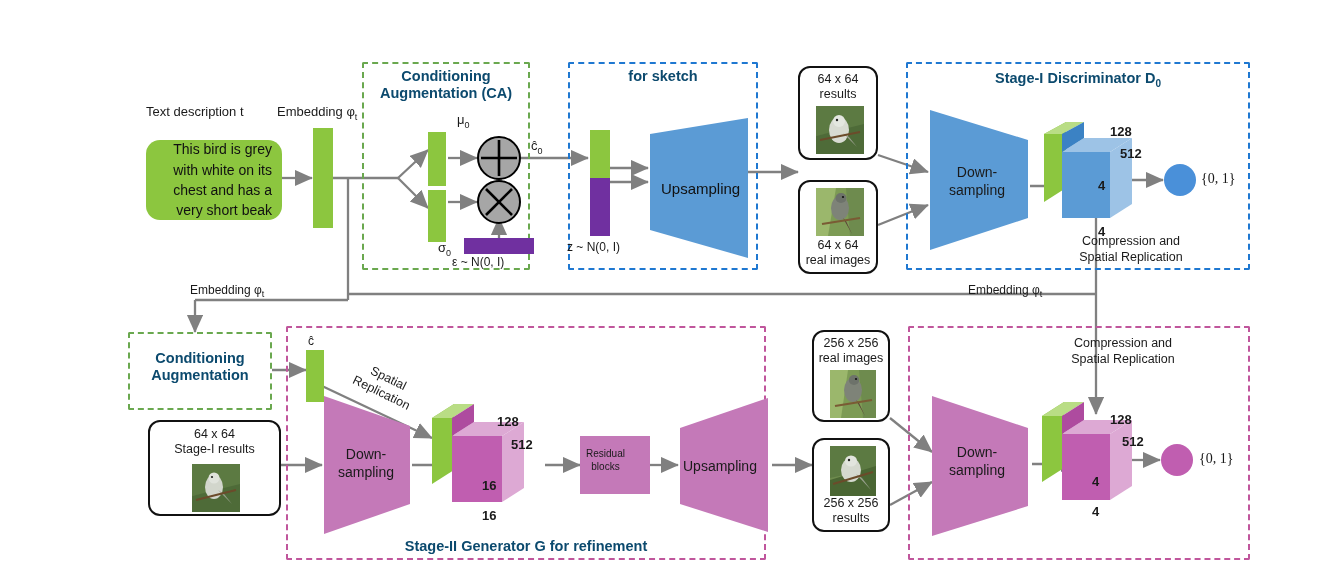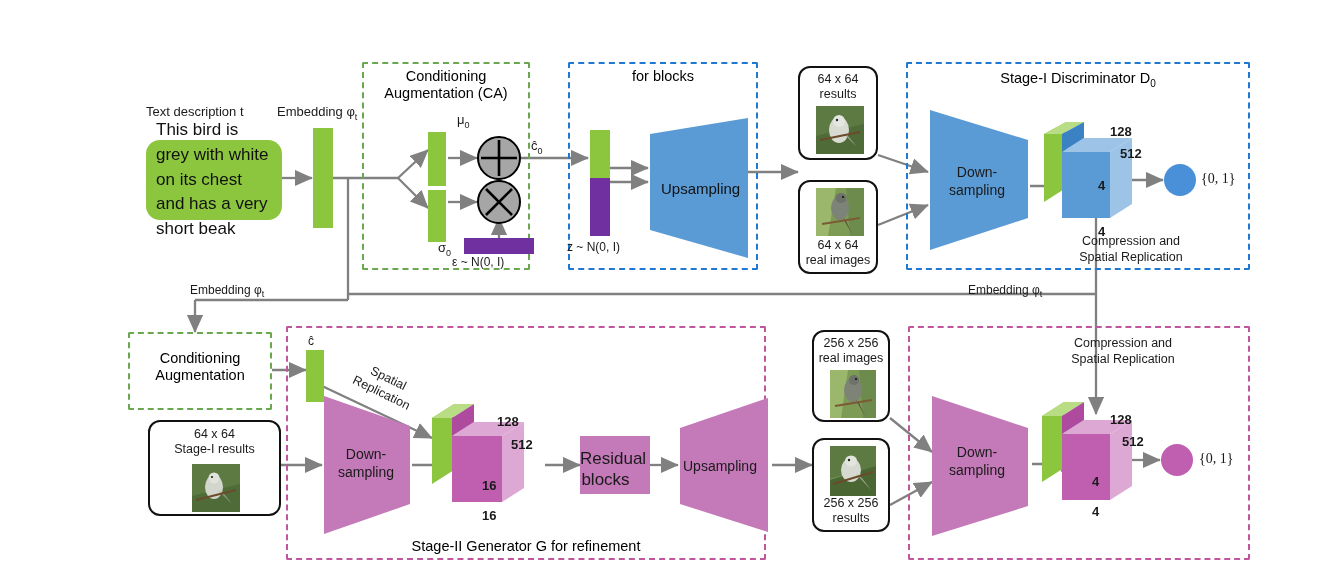--- a/index.html
+++ b/index.html
@@ -8,30 +8,30 @@
   .abs{position:absolute;}
   .lbl{position:absolute;font-size:13px;color:#1a1a1a;white-space:nowrap;line-height:1.25;}
   .lbl.b{font-weight:bold;}
   .ctr{text-align:center;}
 
   
   .grp{position:absolute;border:2.5px dashed #999;border-radius:2px;box-sizing:border-box;}
   .grp.green{border-color:#6AA84F;}
   .grp.blue{border-color:#1F78D1;}
   .grp.pink{border-color:#C0569C;}
-  .grp-title{position:absolute;font-weight:normal;font-size:14.5px;text-align:center;color:#000000;line-height:1.2;white-space:nowrap;}
+  .grp-title{position:absolute;font-weight:bold;font-size:14.5px;text-align:center;color:#0c4a6e;line-height:1.2;white-space:nowrap;}
 
   
   .bar{position:absolute;}
   .green-bar{background:#8CC63F;}
   .purple-bar{background:#7030A0;}
 
   .textbox{position:absolute;background:#8CC63F;border-radius:14px;box-sizing:border-box;
            display:flex;align-items:center;justify-content:center;padding:6px 10px;}
-  .textbox span{font-size:17px;line-height:1.45;color:#111;text-align:left;}
+  .textbox span{font-size:14px;line-height:1.45;color:#111;text-align:right;}
 
   
   .imgbox{position:absolute;border:2.6px solid #111;border-radius:12px;background:#fff;box-sizing:border-box;}
   .imgbox .cap{position:absolute;left:0;right:0;text-align:center;font-size:12.5px;color:#1a1a1a;line-height:1.22;}
   .photo{position:absolute;overflow:hidden;background:#4a6b3a;}
 
   
   .op{position:absolute;border-radius:50%;background:#A6A6A6;border:2.4px solid #000;box-sizing:border-box;}
   .op:before,.op:after{content:"";position:absolute;background:#000;}
 
@@ -171,21 +171,21 @@
   <div class="lbl" style="left:452px;top:255px;font-size:12px;">
     <span>ε ~ N(0, I)</span>
   </div>
 
   <div class="lbl" style="left:531px;top:138px;">
     <span>ĉ</span><sub style="font-size:9px;">0</sub>
   </div>
 
   <div class="grp blue" style="left:568px;top:62px;width:190px;height:208px;"></div>
   <div class="grp-title" style="left:568px;top:68px;width:190px;">
-    <div>for blocks</div>
+    <div>for sketch</div>
   </div>
 
   <div class="bar green-bar" style="left:590px;top:130px;width:20px;height:48px;"></div>
   <div class="bar purple-bar" style="left:590px;top:178px;width:20px;height:58px;"></div>
   <div class="lbl" style="left:567px;top:240px;font-size:12px;">
     <span>z ~ N(0, I)</span>
   </div>
 
   <svg class="abs" style="left:650px;top:118px;width:106px;height:140px;">
     <polygon points="0,16 98,0 98,140 0,112" fill="#5B9BD5"></polygon>
@@ -328,21 +328,21 @@
     <polygon points="20,32 70,32 70,98 20,98" fill="#C05EB0"></polygon>
     <polygon points="70,32 92,18 92,84 70,98" fill="#DDA9D4"></polygon>
     <polygon points="20,14 42,0 42,18 20,32" fill="#AE4B9F"></polygon>
   </svg>
   <div class="lbl b" style="left:497px;top:414px;font-size:13px;"><span>128</span></div>
   <div class="lbl b" style="left:511px;top:437px;font-size:13px;"><span>512</span></div>
   <div class="lbl b" style="left:482px;top:478px;font-size:13px;"><span>16</span></div>
   <div class="lbl b" style="left:482px;top:508px;font-size:13px;"><span>16</span></div>
 
   <div class="abs" style="left:580px;top:436px;width:70px;height:58px;background:#C479B8;"></div>
-  <div class="lbl ctr" style="left:580px;top:448px;width:51px;font-size:17px;">
+  <div class="lbl ctr" style="left:580px;top:448px;width:51px;font-size:10px;">
     <div>Residual</div>
     <div>blocks</div>
   </div>
 
   <svg class="abs" style="left:680px;top:398px;width:96px;height:136px;">
     <polygon points="0,30 88,0 88,134 0,106" fill="#C479B8"></polygon>
   </svg>
   <div class="lbl" style="left:683px;top:458px;font-size:14px;">
     <span>Upsampling</span>
   </div>

